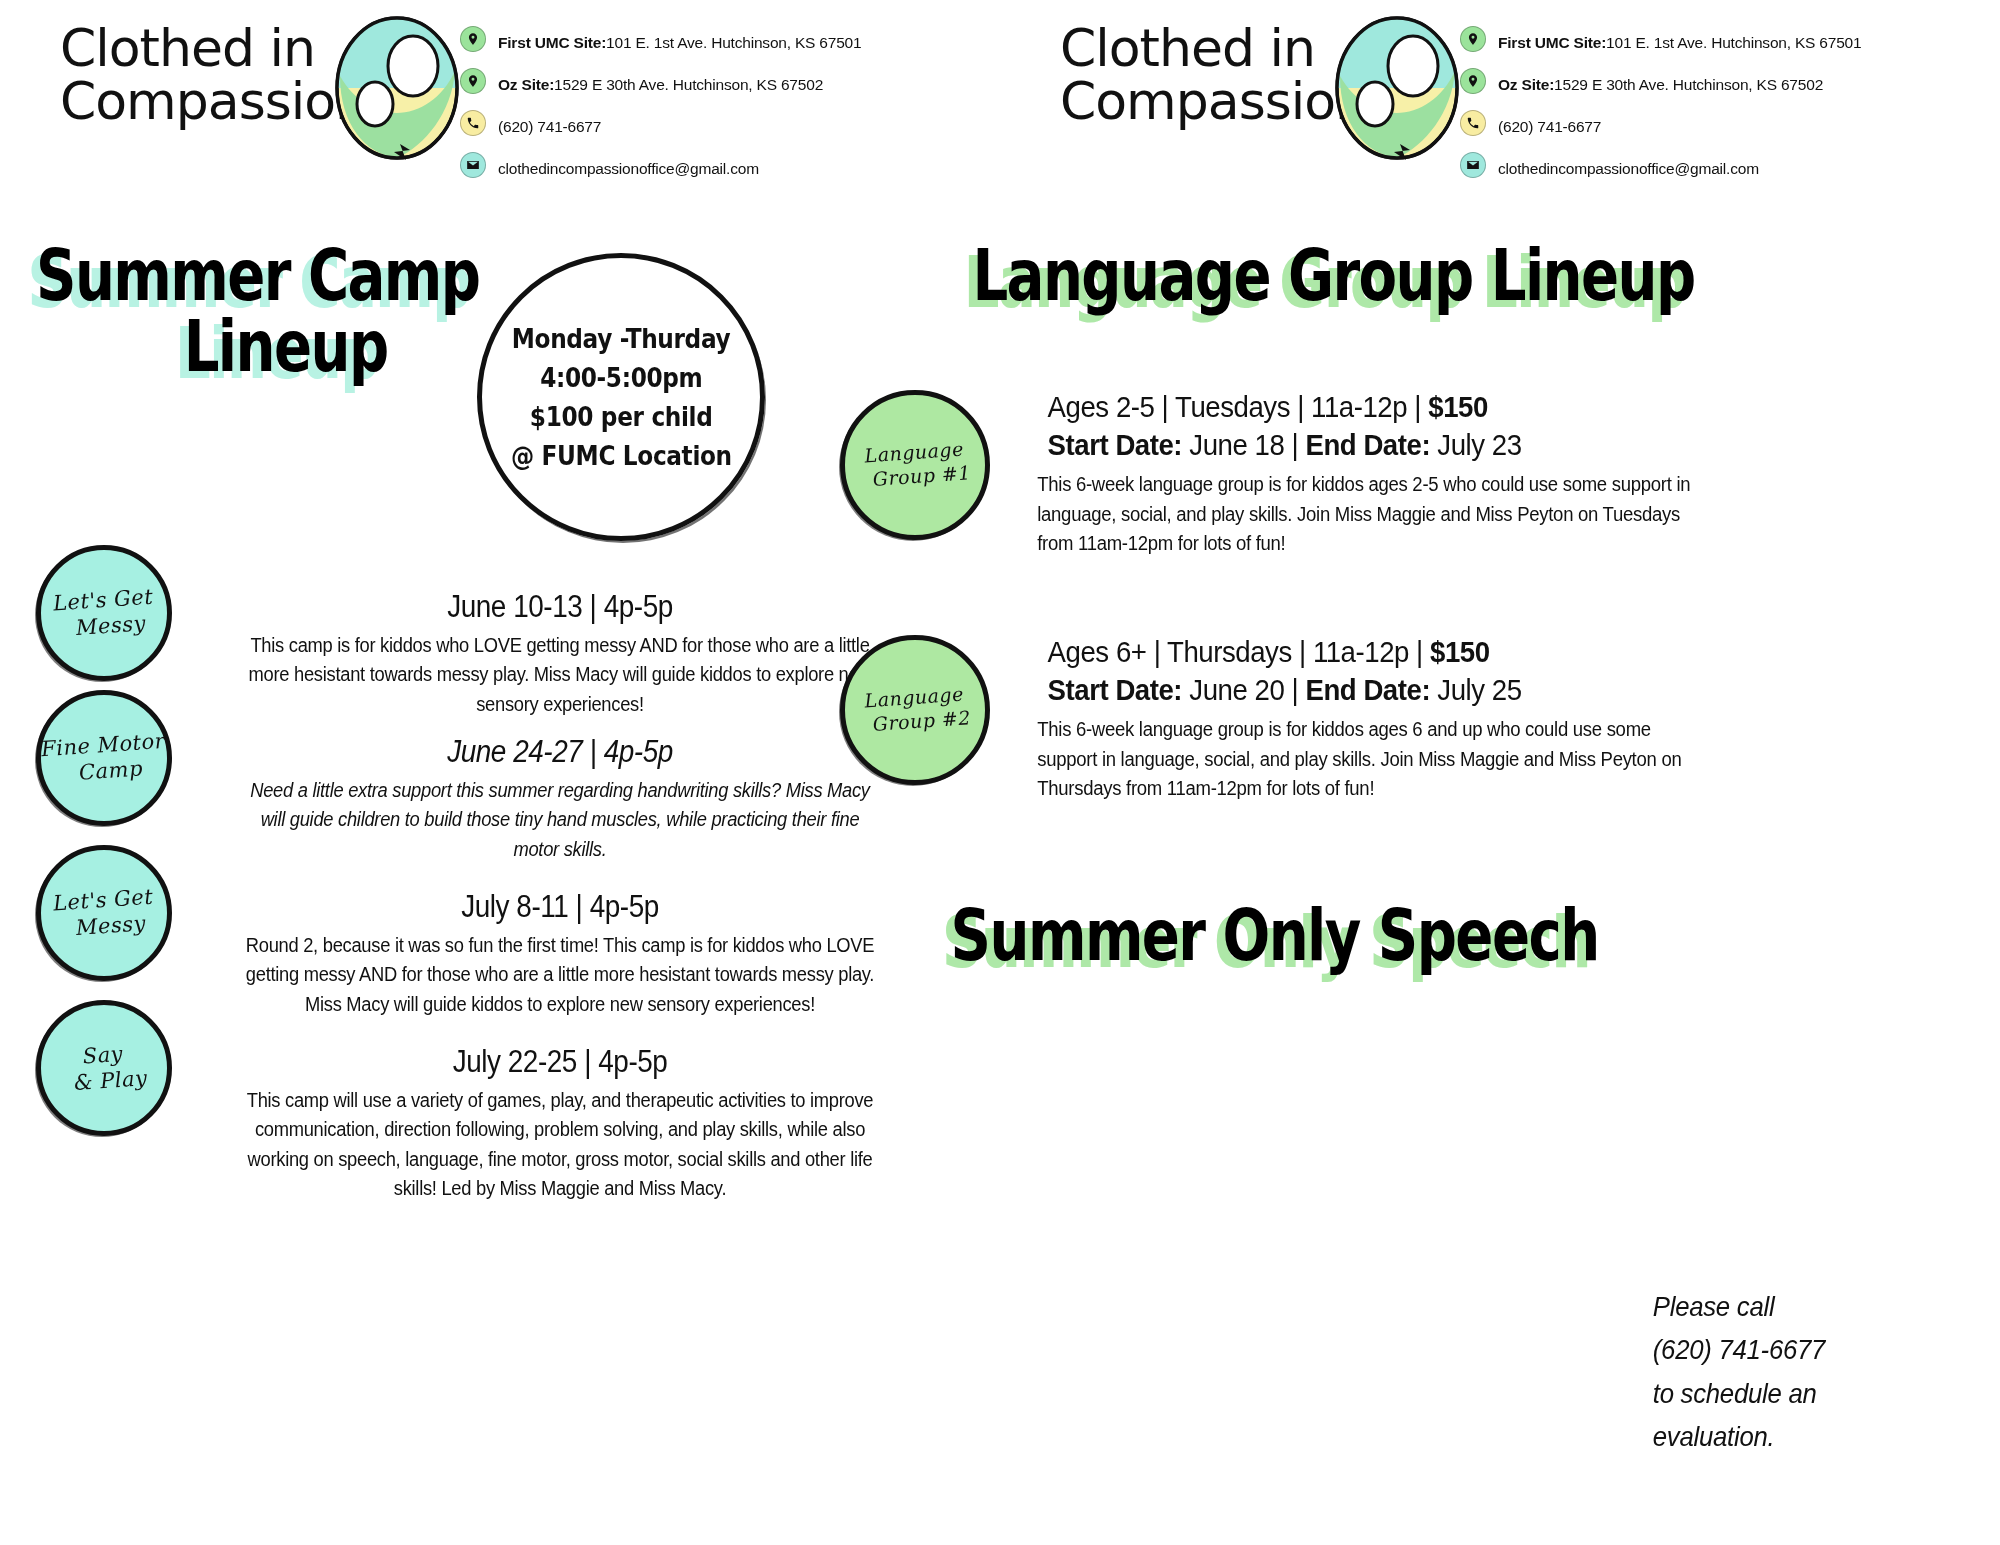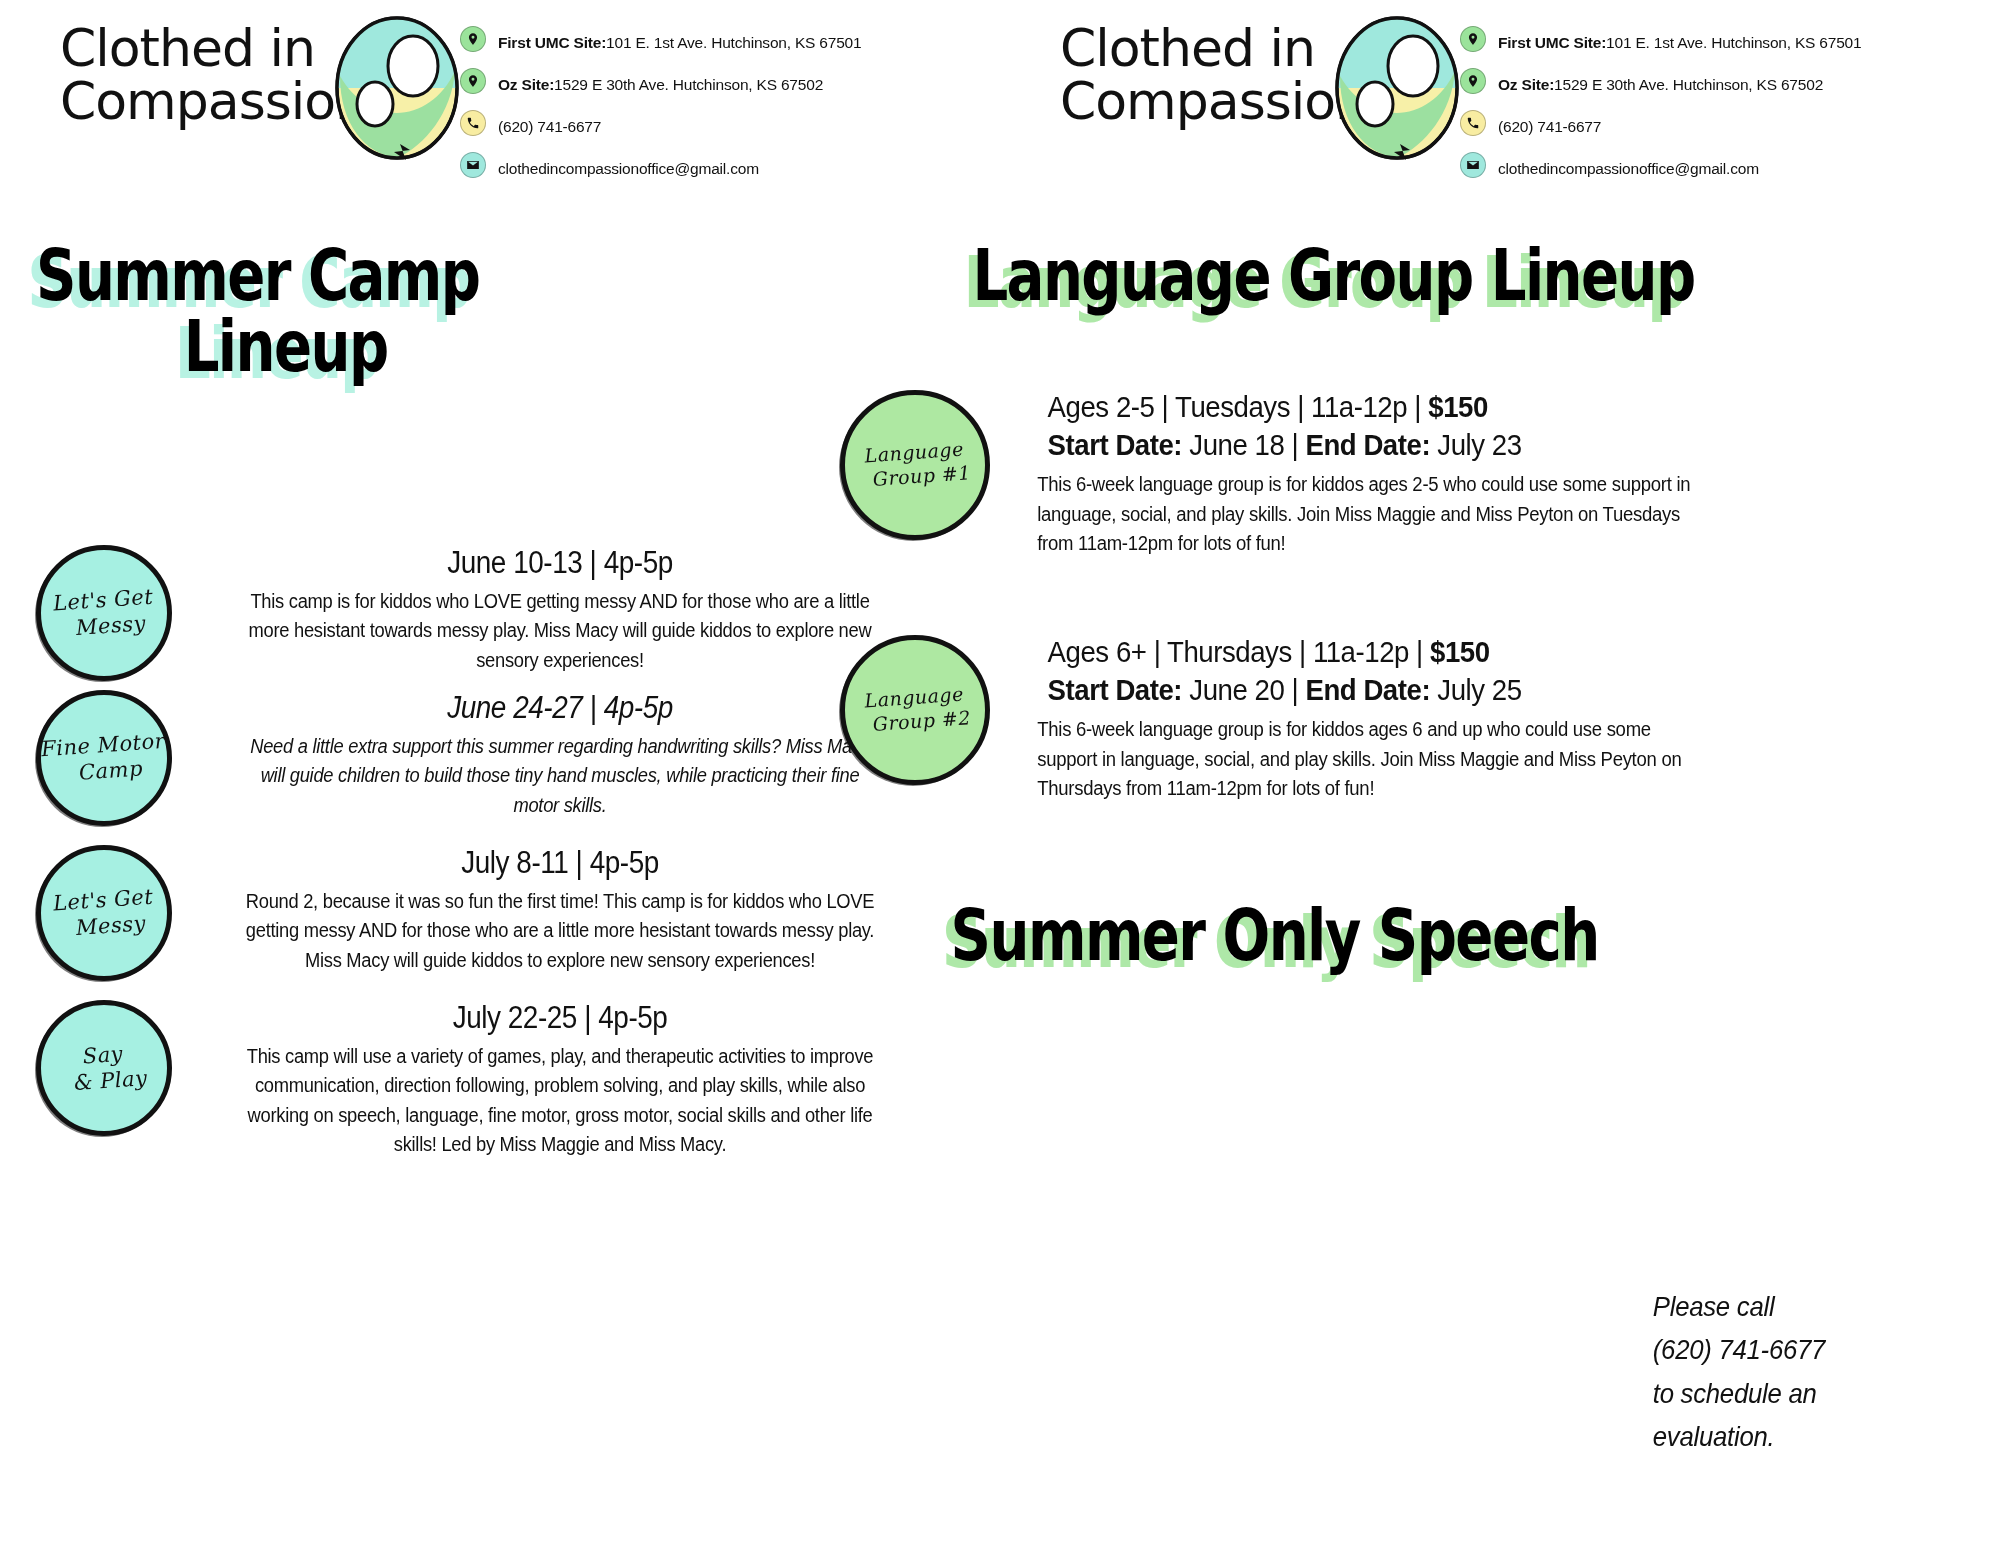--- a/index.html
+++ b/index.html
@@ -88,21 +88,21 @@
     text-align:center; color:#111;
     letter-spacing:0.5px;
     transform:rotate(-4deg);
   }
   .badge-label span { display:block; }
   .badge-label .b2 { margin-left:12px; margin-top:2px; }
 
   .badge.green { background:#aee8a2; width:150px; height:150px; flex:0 0 150px; }
   .badge.green .badge-label { font-size:19px; }
 
-  .camp-text { text-align:center; }
+  .camp-text { text-align:center;margin-top:44px; }
   .camp-title {
     font-family:"Liberation Sans", sans-serif;
     font-size:31px; font-weight:400; letter-spacing:-0.5px;
     transform:scaleX(0.9); margin-bottom:6px;
   }
   .camp-desc {
     font-family:"Liberation Sans", sans-serif;
     font-size:19.5px; line-height:1.5; letter-spacing:-0.3px;
     transform:scaleX(0.94);
   }
@@ -190,20 +190,26 @@
           <span class="ctext"><span>clothedincompassionoffice@gmail.com</span></span>
         </div>
       </div>
     </div>
 
     <div class="big-head shadow-mint" style="position:absolute; left:36px; top:240px; width:900px;">
       <div>Summer Camp</div>
       <div style="text-align:center; width:640px;">Lineup</div>
     </div>
 
+    <div class="info-circle" style="left:477px; top:253px;">
+      <div class="line">Monday -Thurday</div>
+      <div class="line">4:00-5:00pm</div>
+      <div class="line">$100 per child</div>
+      <div class="line">@ FUMC Location</div>
+    </div>
 
     <div class="camp-row" style="left:36px; top:545px; width:930px;">
       <div class="badge">
         <div class="badge-label">
           <span>Let's Get</span>
           <span class="b2">Messy</span>
         </div>
       </div>
       <div class="camp-text" style="width:680px; margin-left:48px;">
         <div class="camp-title">June 10-13 | 4p-5p</div>

